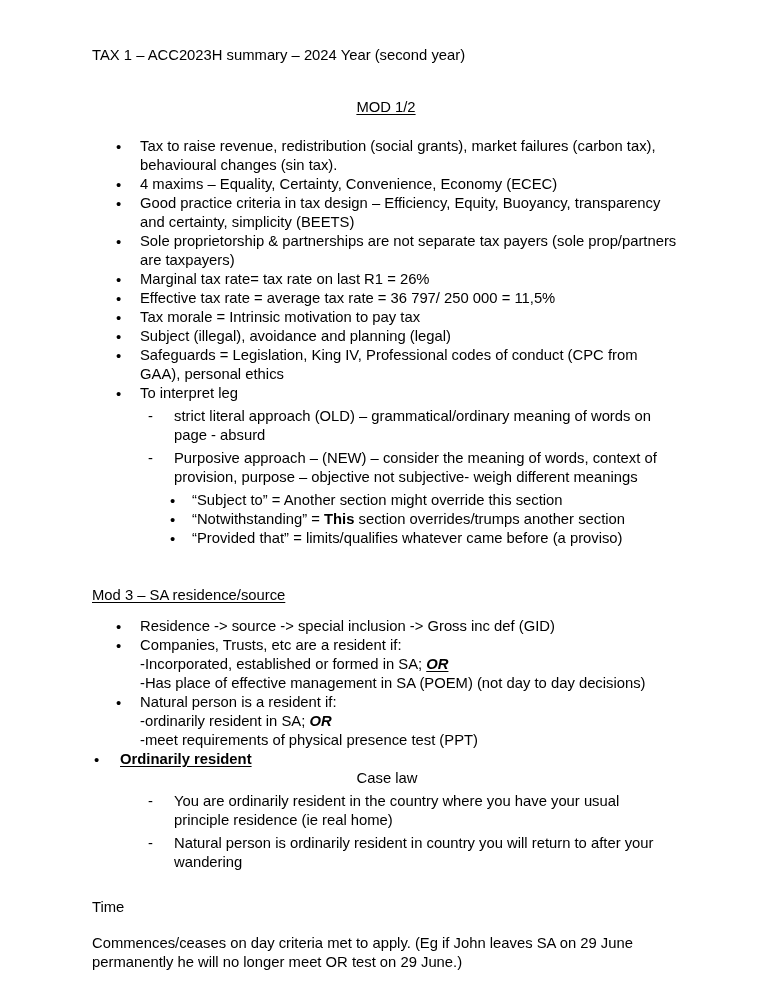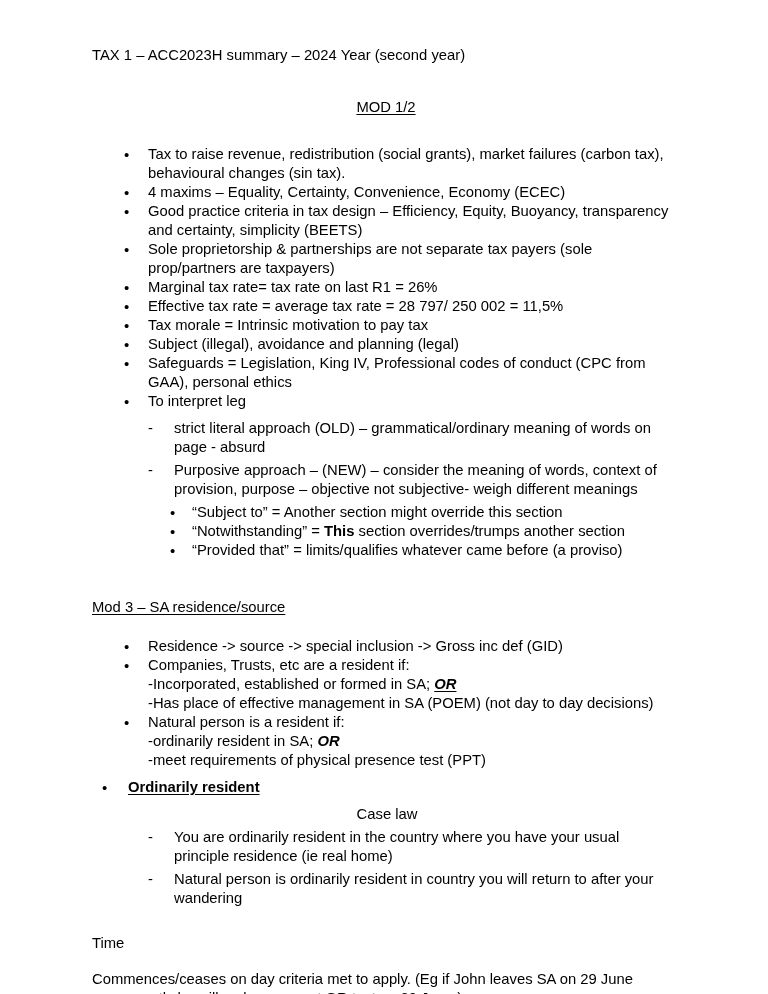--- a/index.html
+++ b/index.html
@@ -49,21 +49,21 @@
     line-height: 19px;
     margin: 0;
   }
   .spacer-1 { height: 17px; }
   .spacer-3 { height: 22px; }
   .spacer-4 { height: 38px; }
   .spacer-5 { height: 12px; }
 
   ul.lvl1 {
     list-style: none;
-    margin: 8px;
+    margin: 0;
     padding: 0;
   }
   ul.lvl1 > li {
     position: relative;
     font-size: 14.8px;
     line-height: 19px;
     padding-left: 48px;
     margin: 0;
   }
   ul.lvl1 > li::before {
@@ -141,21 +141,21 @@
   <p class="mod-heading">MOD 1/2</p>
 
   <div class="spacer-5"></div>
 
   <ul class="lvl1">
     <li>Tax to raise revenue, redistribution (social grants), market failures (carbon tax), behavioural changes (sin tax).</li>
     <li>4 maxims – Equality, Certainty, Convenience, Economy  (ECEC)</li>
     <li>Good practice criteria in tax design – Efficiency, Equity, Buoyancy, transparency and certainty, simplicity (BEETS)</li>
     <li>Sole proprietorship &amp; partnerships are not separate tax payers (sole prop/partners are taxpayers)</li>
     <li>Marginal tax rate= tax rate on last R1 = 26%</li>
-    <li>Effective tax rate = average tax rate = 28 797/ 250 002 = 11,5%</li>
+    <li>Effective tax rate = average tax rate = 36 797/ 250 000 = 11,5%</li>
     <li>Tax morale = Intrinsic motivation to pay tax</li>
     <li>Subject (illegal), avoidance and planning (legal)</li>
     <li>Safeguards = Legislation, King IV, Professional codes of conduct (CPC from GAA), personal ethics</li>
     <li>To interpret leg</li>
   </ul>
 
   <ul class="lvl2">
     <li>strict literal approach (OLD) – grammatical/ordinary meaning of words on page - absurd</li>
     <li>Purposive approach – (NEW) – consider the meaning of words, context of provision, purpose – objective not subjective- weigh different meanings</li>
   </ul>

